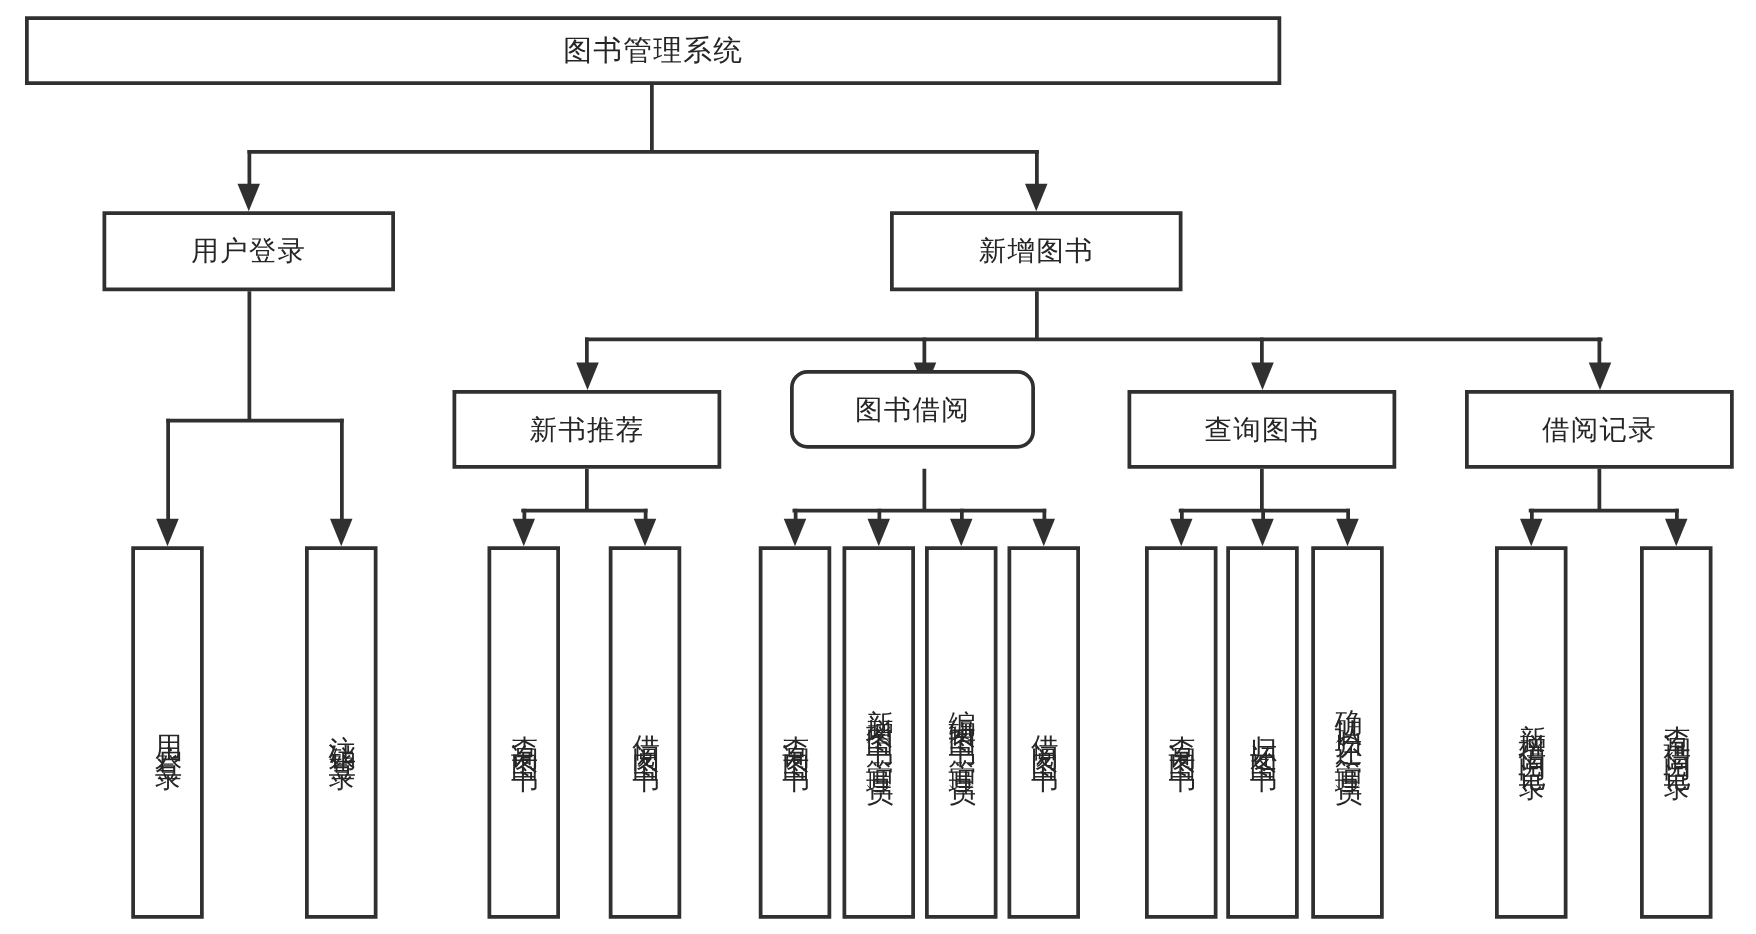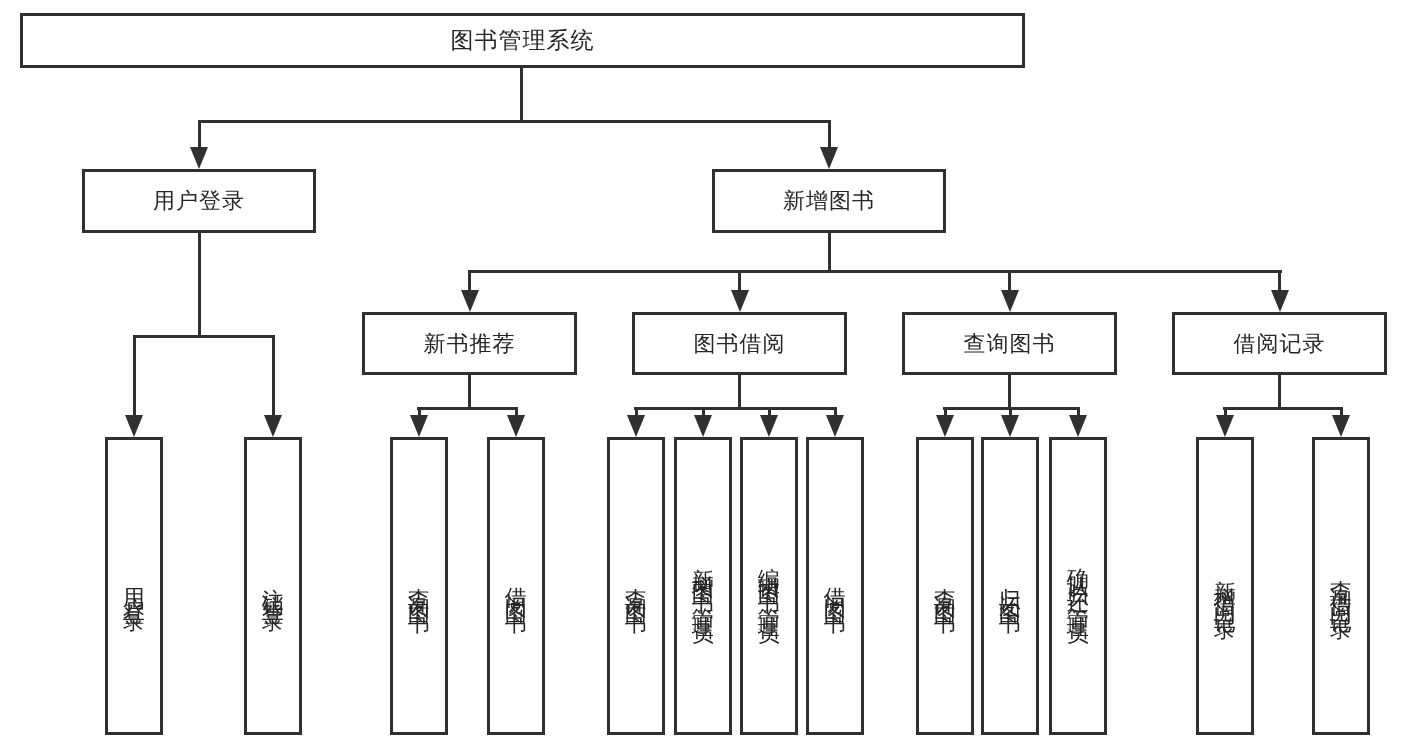--- a/index.html
+++ b/index.html
@@ -93,21 +93,21 @@
   <div class="ln v" style="left:738px; top:270px; height:22px;"></div>
   <div class="arr" style="left:731px; top:290px;"></div>
   <div class="ln v" style="left:1008px; top:270px; height:22px;"></div>
   <div class="arr" style="left:1001px; top:290px;"></div>
   <div class="ln v" style="left:1278px; top:270px; height:22px;"></div>
   <div class="arr" style="left:1271px; top:290px;"></div>
 
   <div class="box" style="left:362px; top:312px; width:215px; height:63px;">
     <span class="hlabel">新书推荐</span>
   </div>
-  <div class="box" style="left:632px; top:312px; width:215px; height:63px;">
+  <div class="box" style="left:632px; top:296px; width:196px; height:63px;border-radius:14px;">
     <span class="hlabel">图书借阅</span>
   </div>
   <div class="box" style="left:902px; top:312px; width:215px; height:63px;">
     <span class="hlabel">查询图书</span>
   </div>
   <div class="box" style="left:1172px; top:312px; width:215px; height:63px;">
     <span class="hlabel">借阅记录</span>
   </div>
 
   <div class="ln v" style="left:468px; top:375px; height:34px;"></div>

